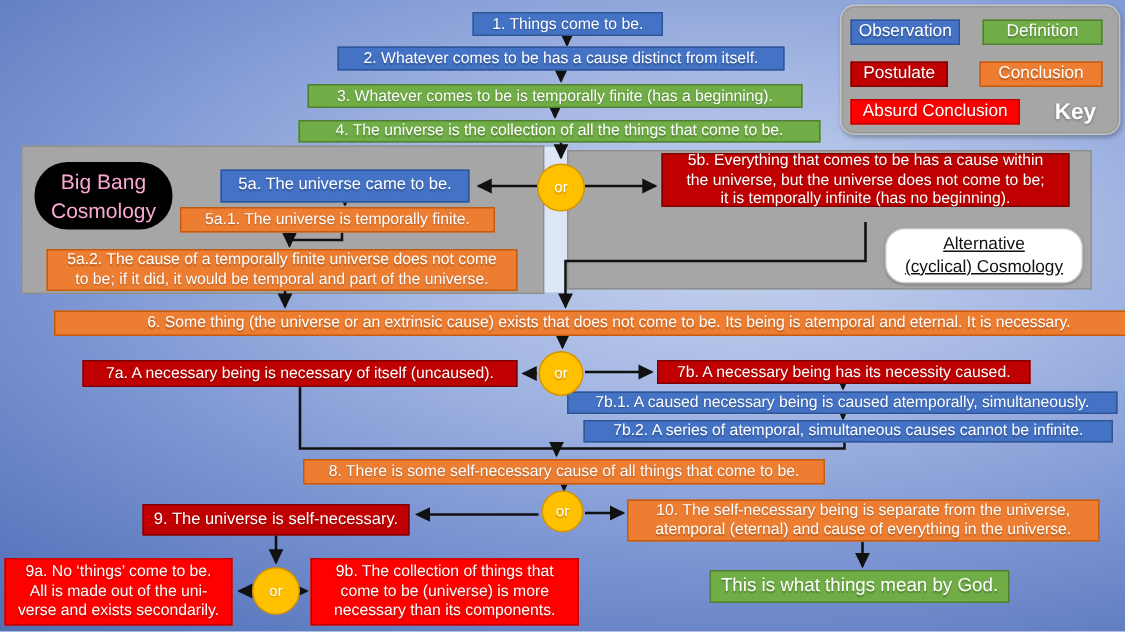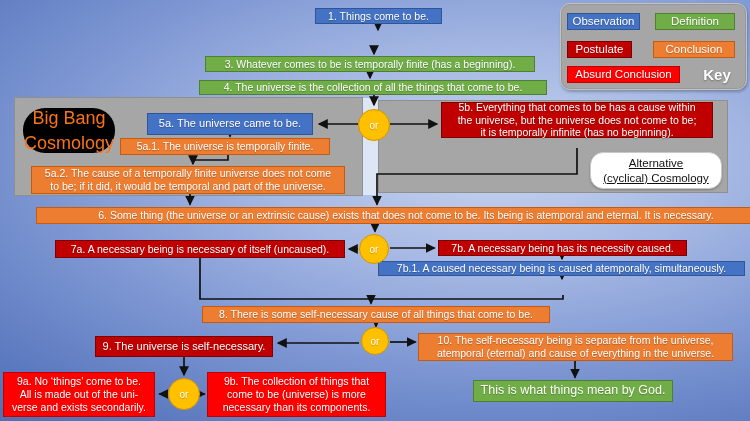--- a/index.html
+++ b/index.html
@@ -26,23 +26,23 @@
   [data-type="conclusion"]{ border-color:#c55a11; }
   [data-type="postulate"]{ border-color:#7f0000; }
   [data-type="absurd"]{ border-color:#c00000; }
   .orcircle{
     position:absolute; z-index:5; border-radius:50%;
     background:#ffc000; border:1.5px solid #d29500; box-sizing:border-box;
     display:flex; align-items:center; justify-content:center;
     color:#fff; font-size:10px; text-shadow:0 1px 1px rgba(0,0,0,0.25);
   }
   .blackpill{
-    position:absolute; z-index:4; background:#000; color:#f97316; border-radius:22px;
+    position:absolute; z-index:4; background:#000; color:#f9a8d4; border-radius:22px;
     display:flex; align-items:center; justify-content:center; text-align:center;
-    font-size:18px; line-height:1.35; white-space:pre-line;
+    font-size:14px; line-height:1.35; white-space:pre-line;
   }
   .whitepill{
     position:absolute; z-index:6; background:#fff; color:#111; border-radius:13px;
     border:1px solid #c9c9c9; box-shadow:0 1px 2px rgba(0,0,0,0.25);
     display:flex; align-items:center; justify-content:center; text-align:center;
     font-size:11.5px; line-height:1.3; white-space:pre-line;text-decoration:underline;
   }
   .keypanel{
     position:absolute; background:#a6a6a6; border:1px solid #c2c2c2; border-radius:10px;
     box-shadow:inset 0 0 0 1px #989898, 1px 2px 3px rgba(0,0,0,0.25); z-index:6;
@@ -91,36 +91,38 @@
       <path d="M359,343 H278" marker-end="url(#ah)"></path>
       <path d="M390,342 H415.5" marker-end="url(#ah)"></path>
       <path d="M184,357 V375" marker-end="url(#ah)"></path>
       <path d="M167,394 H159.5" marker-end="url(#ah)"></path>
       <path d="M200,394 H204.5" marker-end="url(#ah)"></path>
       <path d="M575,361 V377.5" marker-end="url(#ah)"></path>
     </g>
   </svg>
 
   <div class="node single" data-type="observation" style="left: 315px; top: 8px; width: 127px; height: 16px; background: rgb(68, 114, 196);">1. Things come to be.</div>
+  <div class="node single" data-type="observation" style="left: 225px; top: 31px; width: 298px; height: 16px; background: rgb(68, 114, 196);">2. Whatever comes to be has a cause distinct from itself.</div>
   <div class="node single" data-type="definition" style="left: 205px; top: 56px; width: 330px; height: 16px; background: rgb(112, 173, 71); text-align: center;">3. Whatever comes to be is temporally finite (has a beginning).</div>
   <div class="node single" data-type="definition" style="left: 199px; top: 80px; width: 348px; height: 15px; background: rgb(112, 173, 71);">4. The universe is the collection of all the things that come to be.</div>
 
   <div class="node single" data-type="observation" style="left: 147px; top: 113px; width: 166px; height: 22px; font-size: 11px; background: rgb(68, 114, 196);">5a. The universe came to be.</div>
   <div class="node single" data-type="conclusion" style="left: 120px; top: 138px; width: 210px; height: 17px; background: rgb(237, 125, 49);">5a.1. The universe is temporally finite.</div>
   <div class="node multi" data-type="conclusion" style="left: 31px; top: 166px; width: 314px; height: 28px; background: rgb(237, 125, 49);">5a.2. The cause of a temporally finite universe does not come
 to be; if it did, it would be temporal and part of the universe.</div>
   <div class="node multi" data-type="postulate" style="left: 441px; top: 102px; width: 272px; height: 36px; background: rgb(192, 0, 0);">5b. Everything that comes to be has a cause within
 the universe, but the universe does not come to be;
 it is temporally infinite (has no beginning).</div>
 
   <div class="node single" data-type="conclusion" style="left: 36px; top: 207px; width: 740px; height: 17px; background: rgb(237, 125, 49);">6. Some thing (the universe or an extrinsic cause) exists that does not come to be. Its being is atemporal and eternal. It is necessary.</div>
 
   <div class="node single" data-type="postulate" style="left: 55px; top: 240px; width: 290px; height: 18px; background: rgb(192, 0, 0);">7a. A necessary being is necessary of itself (uncaused).</div>
   <div class="node single" data-type="postulate" style="left: 438px; top: 240px; width: 249px; height: 16px; background: rgb(192, 0, 0);">7b. A necessary being has its necessity caused.</div>
   <div class="node single" data-type="observation" style="left: 378px; top: 261px; width: 367px; height: 15px; background: rgb(68, 114, 196);">7b.1. A caused necessary being is caused atemporally, simultaneously.</div>
+  <div class="node single" data-type="observation" style="left: 389px; top: 280px; width: 353px; height: 15px; background: rgb(68, 114, 196);">7b.2. A series of atemporal, simultaneous causes cannot be infinite.</div>
 
   <div class="node single" data-type="conclusion" style="left: 202px; top: 306px; width: 348px; height: 17px; background: rgb(237, 125, 49);">8. There is some self-necessary cause of all things that come to be.</div>
 
   <div class="node single" data-type="postulate" style="left: 95px; top: 336px; width: 178px; height: 21px; font-size: 11px; background: rgb(192, 0, 0);">9. The universe is self-necessary.</div>
   <div class="node multi" data-type="conclusion" style="left: 418px; top: 333px; width: 315px; height: 28px; background: rgb(237, 125, 49);">10. The self-necessary being is separate from the universe,
 atemporal (eternal) and cause of everything in the universe.</div>
 
   <div class="node multi" data-type="absurd" style="left: 3px; top: 372px; width: 152px; height: 45px; background: rgb(255, 0, 0);">9a. No ‘things’ come to be.
 All is made out of the uni-
 verse and exists secondarily.</div>

